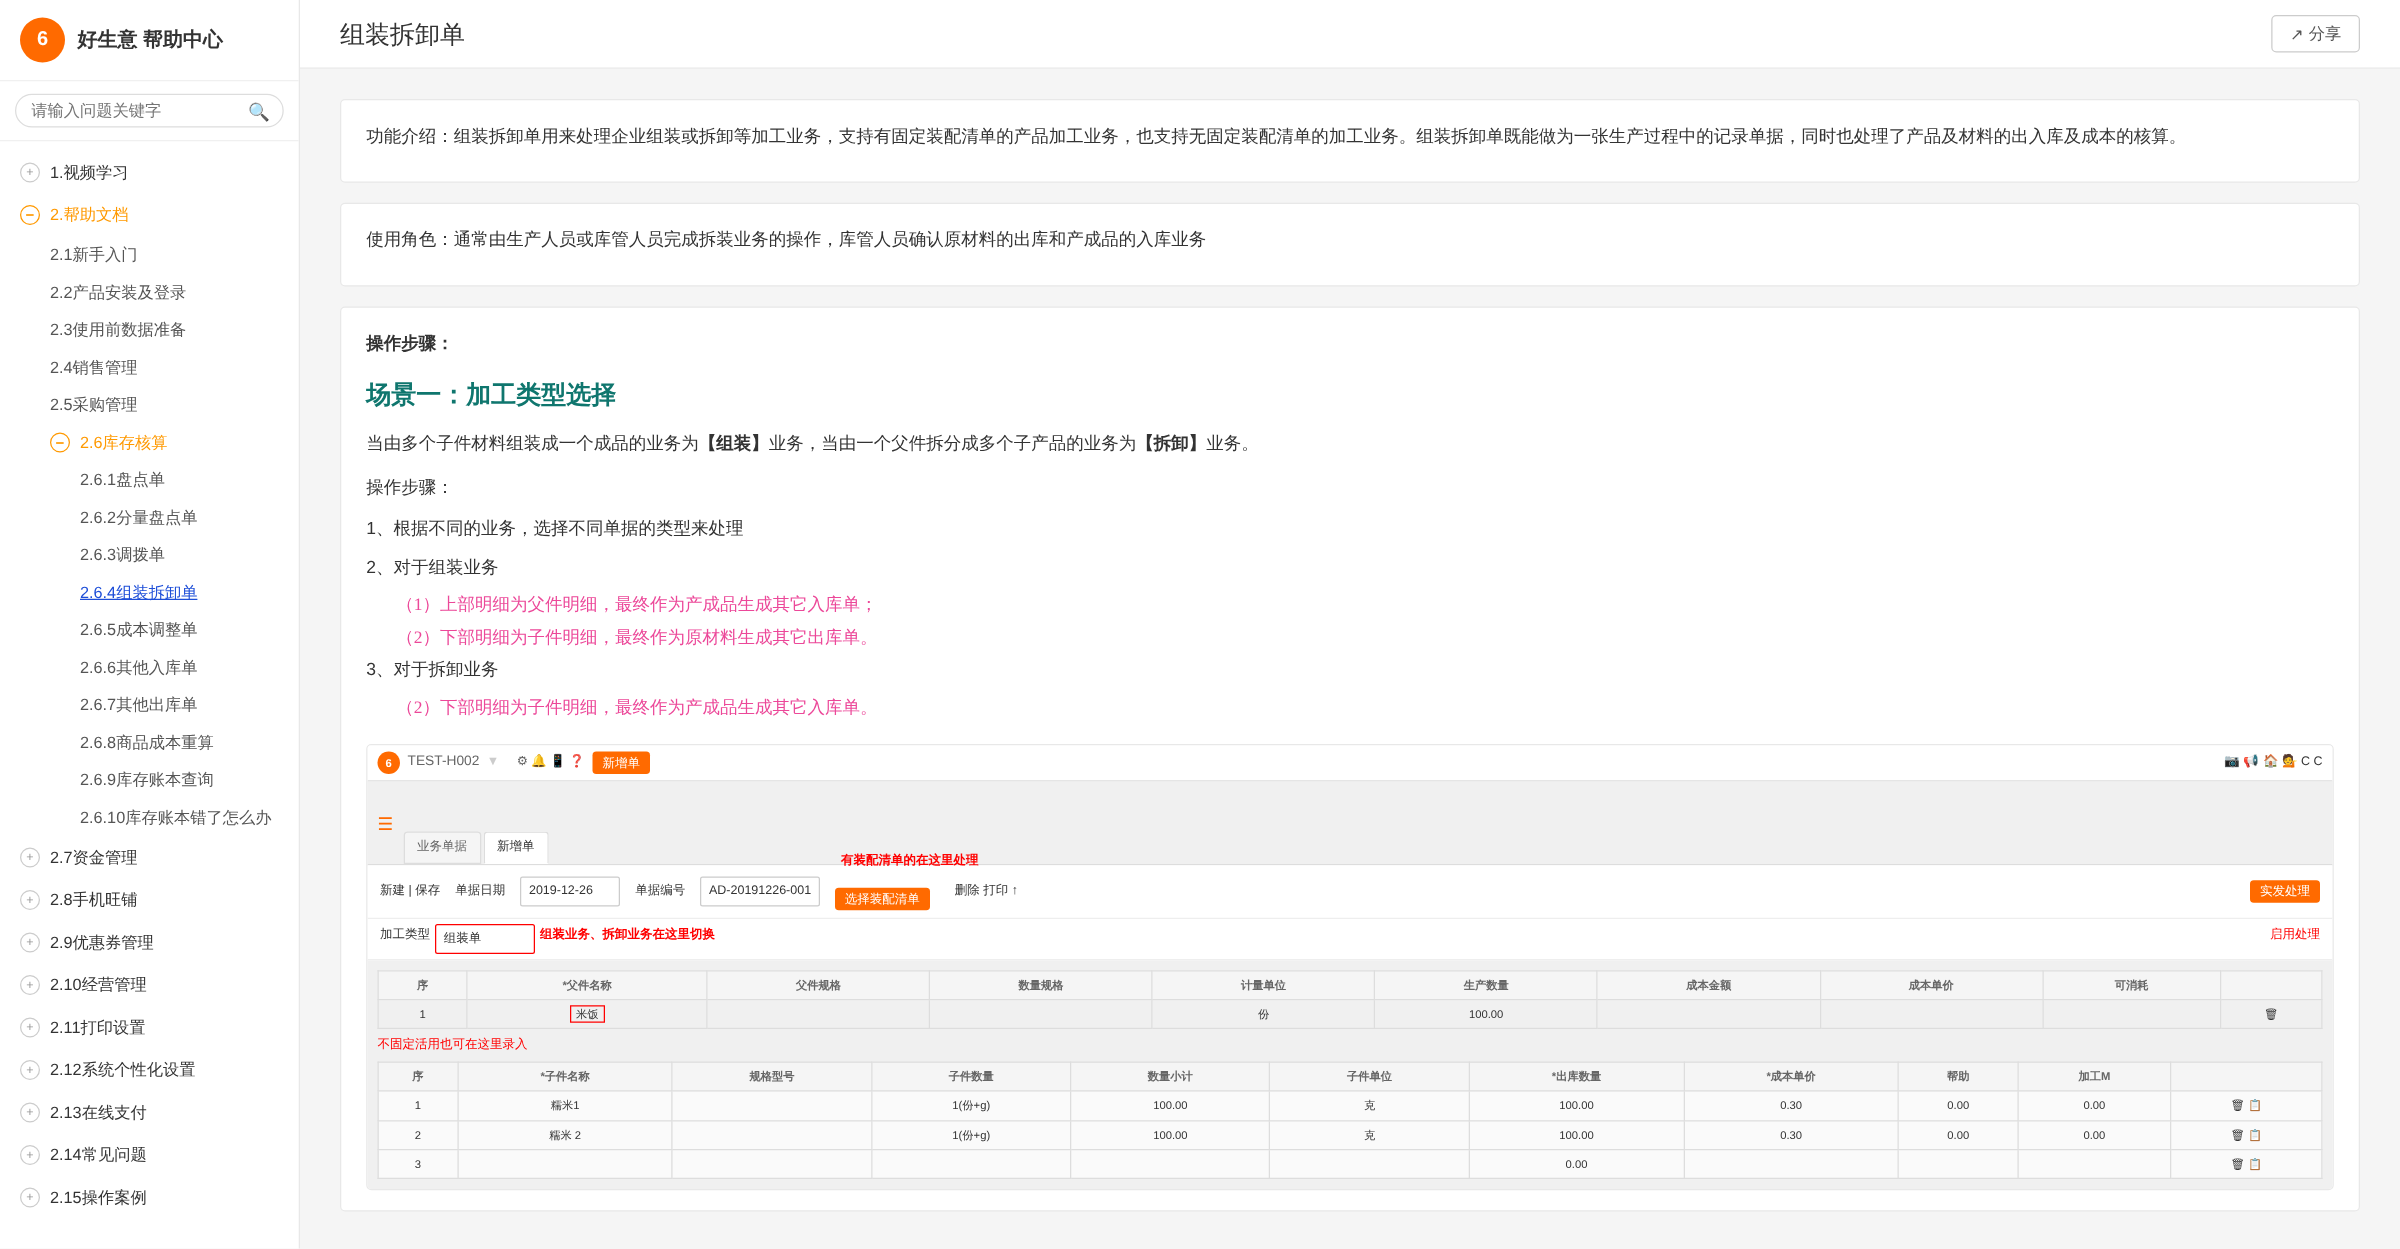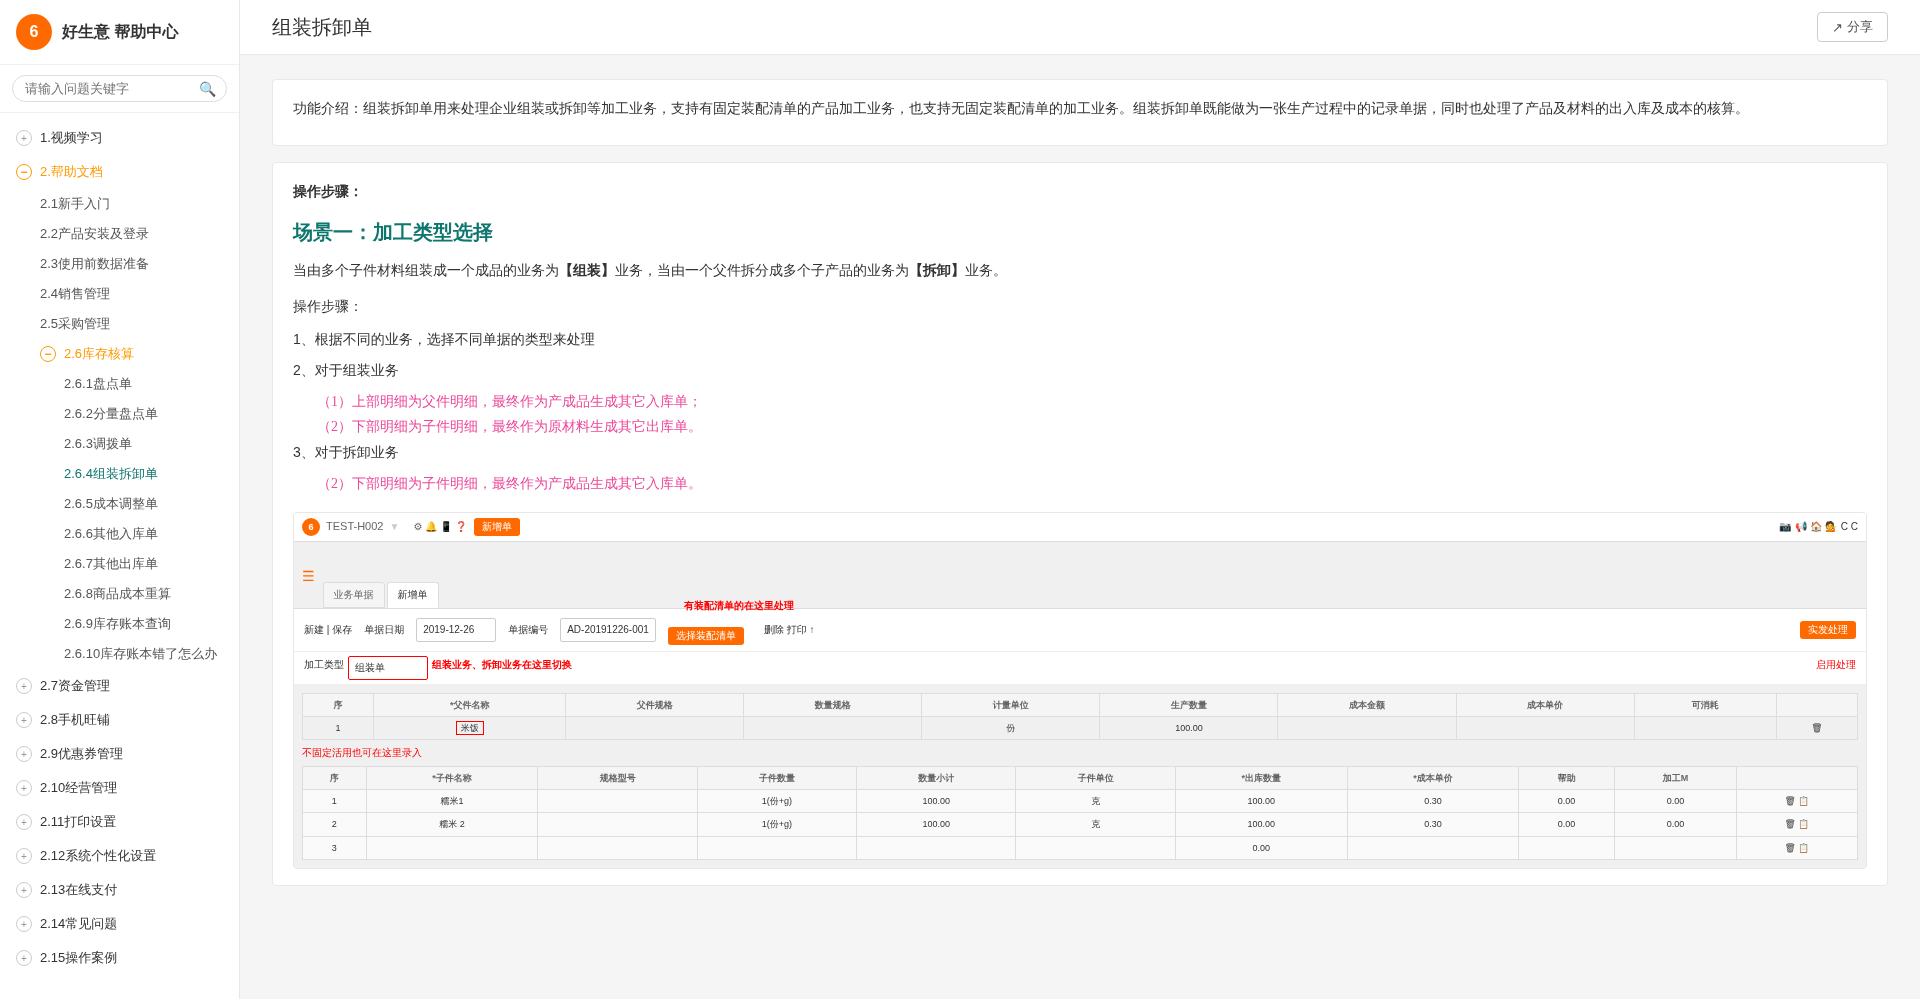--- a/index.html
+++ b/index.html
@@ -99,21 +99,21 @@
     .nav-section-label.active { color: #f90; }
 
     .nav-sub-items { padding-left: 40px; }
     .nav-sub-item {
       padding: 6px 16px 6px 0;
       font-size: 13px;
       color: #555;
       cursor: pointer;
       display: block;
     }
-    .nav-sub-item.active { color: #0f766e; }
+    .nav-sub-item.active { color: #1d4ed8; text-decoration: underline; }
 
     
     #main {
       flex: 1;
       display: flex;
       flex-direction: column;
       overflow: hidden;
       background: #f5f5f5;
     }
     #top-bar {
@@ -382,20 +382,23 @@
       <span>分享</span>
     </button>
   </div>
 
   <div id="content-area">
 
     <div class="info-block">
       <p class="content-text">功能介绍：组装拆卸单用来处理企业组装或拆卸等加工业务，支持有固定装配清单的产品加工业务，也支持无固定装配清单的加工业务。组装拆卸单既能做为一张生产过程中的记录单据，同时也处理了产品及材料的出入库及成本的核算。</p>
     </div>
 
+    <div class="info-block">
+      <p class="content-text">使用角色：通常由生产人员或库管人员完成拆装业务的操作，库管人员确认原材料的出库和产成品的入库业务</p>
+    </div>
 
 
     <div class="info-block">
       <p class="section-title">操作步骤：</p>
 
       <p class="scenario-title">场景一：加工类型选择</p>
       <p class="content-text">
         当由多个子件材料组装成一个成品的业务为<strong>【组装】</strong>业务，当由一个父件拆分成多个子产品的业务为<strong>【拆卸】</strong>业务。
       </p>
 
@@ -435,21 +438,21 @@
 
           <div style="background:#fff; padding:6px 10px; border-bottom:1px solid #eee; font-size:10px;">
             <div style="display:flex; align-items:center; gap:12px; flex-wrap:wrap;">
               <span>新建 | 保存</span>
               <span>单据日期</span>
               <span class="mock-input-field">2019-12-26</span>
               <span>单据编号</span>
               <span class="mock-input-field">AD-20191226-001</span>
 
               <div style="position:relative; display:inline-flex; align-items:center; gap:4px;">
-                <span class="mock-annotation" style="position:absolute; top:-18px; left:16px; white-space:nowrap;">有装配清单的在这里处理</span>
+                <span class="mock-annotation" style="position:absolute; top:-18px; left:5px; white-space:nowrap;">有装配清单的在这里处理</span>
                 <button class="mock-btn-orange" style="margin-top:12px;">选择装配清单</button>
               </div>
               <span style="margin-left:8px;text-align:right;">删除 打印 ↑</span>
               <button class="mock-btn-orange" style="margin-left:auto;">实发处理</button>
             </div>
           </div>
 
           <div style="background:#fff; padding:4px 10px 4px; border-bottom:1px solid #eee; font-size:10px; display:flex; align-items:flex-start; gap:4px; position:relative;font-family:Liberation Serif, serif;">
             <span>加工类型</span>
             <span class="mock-input-field red-border">组装单</span>

